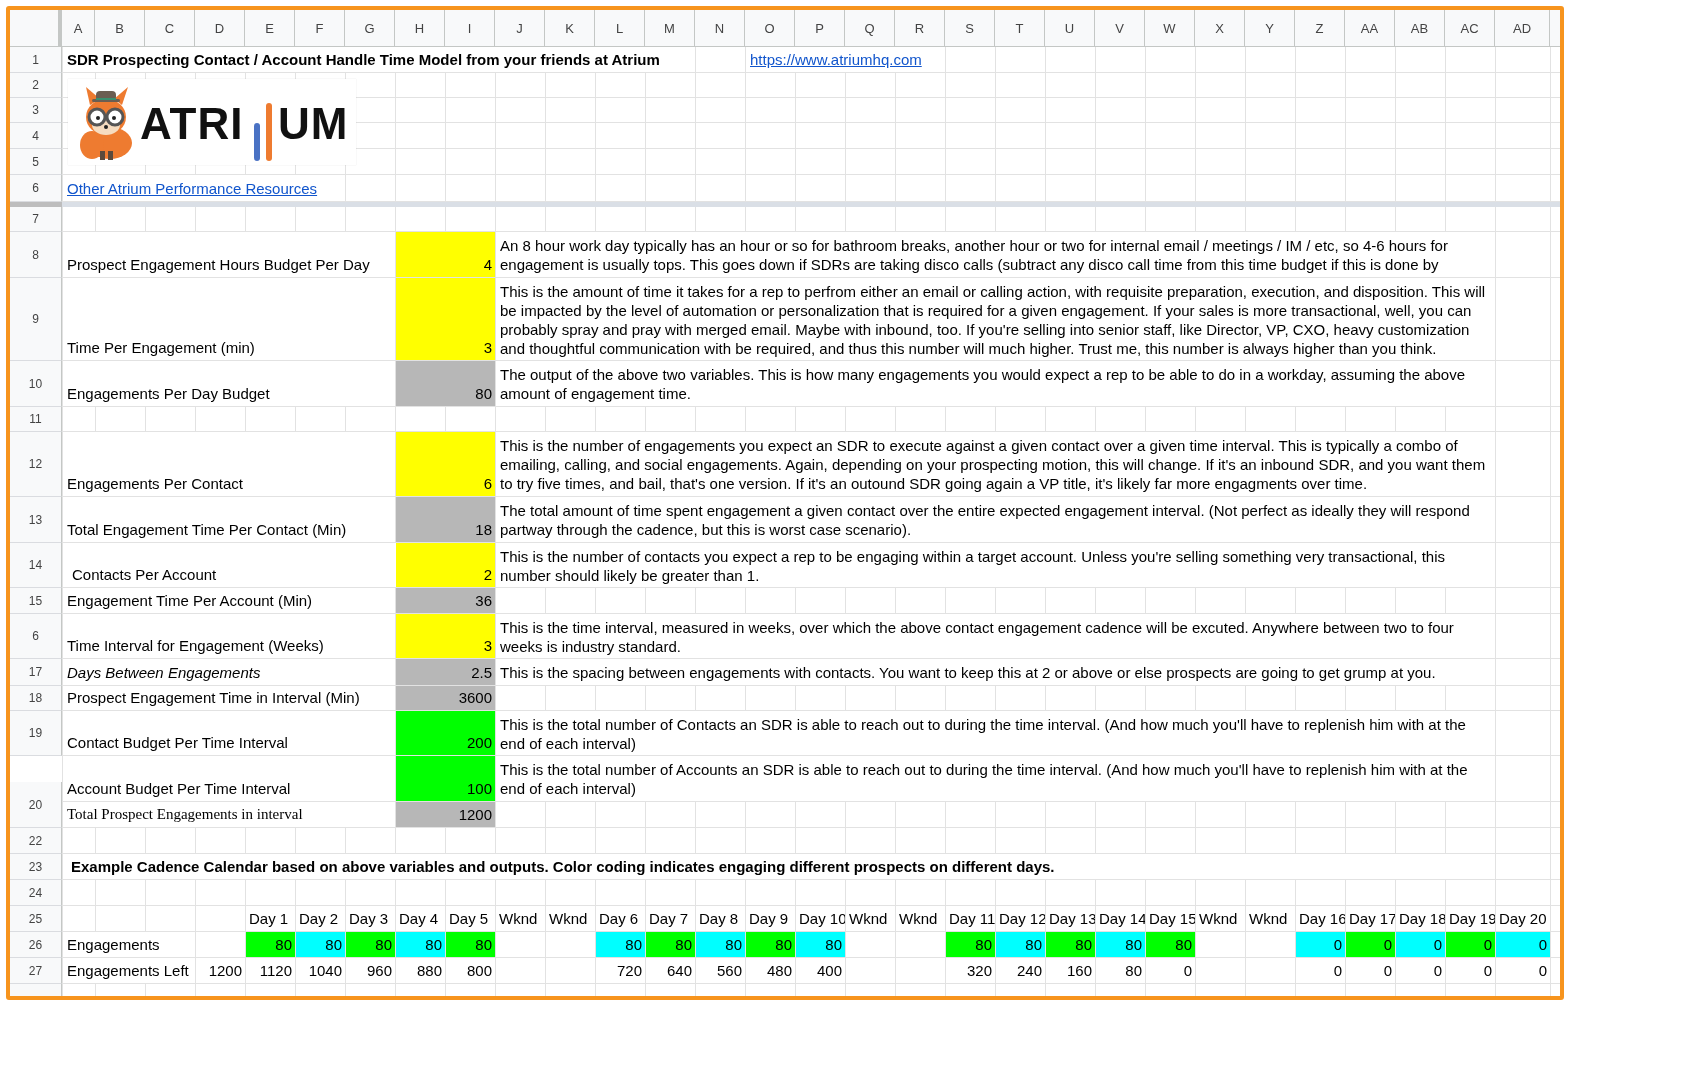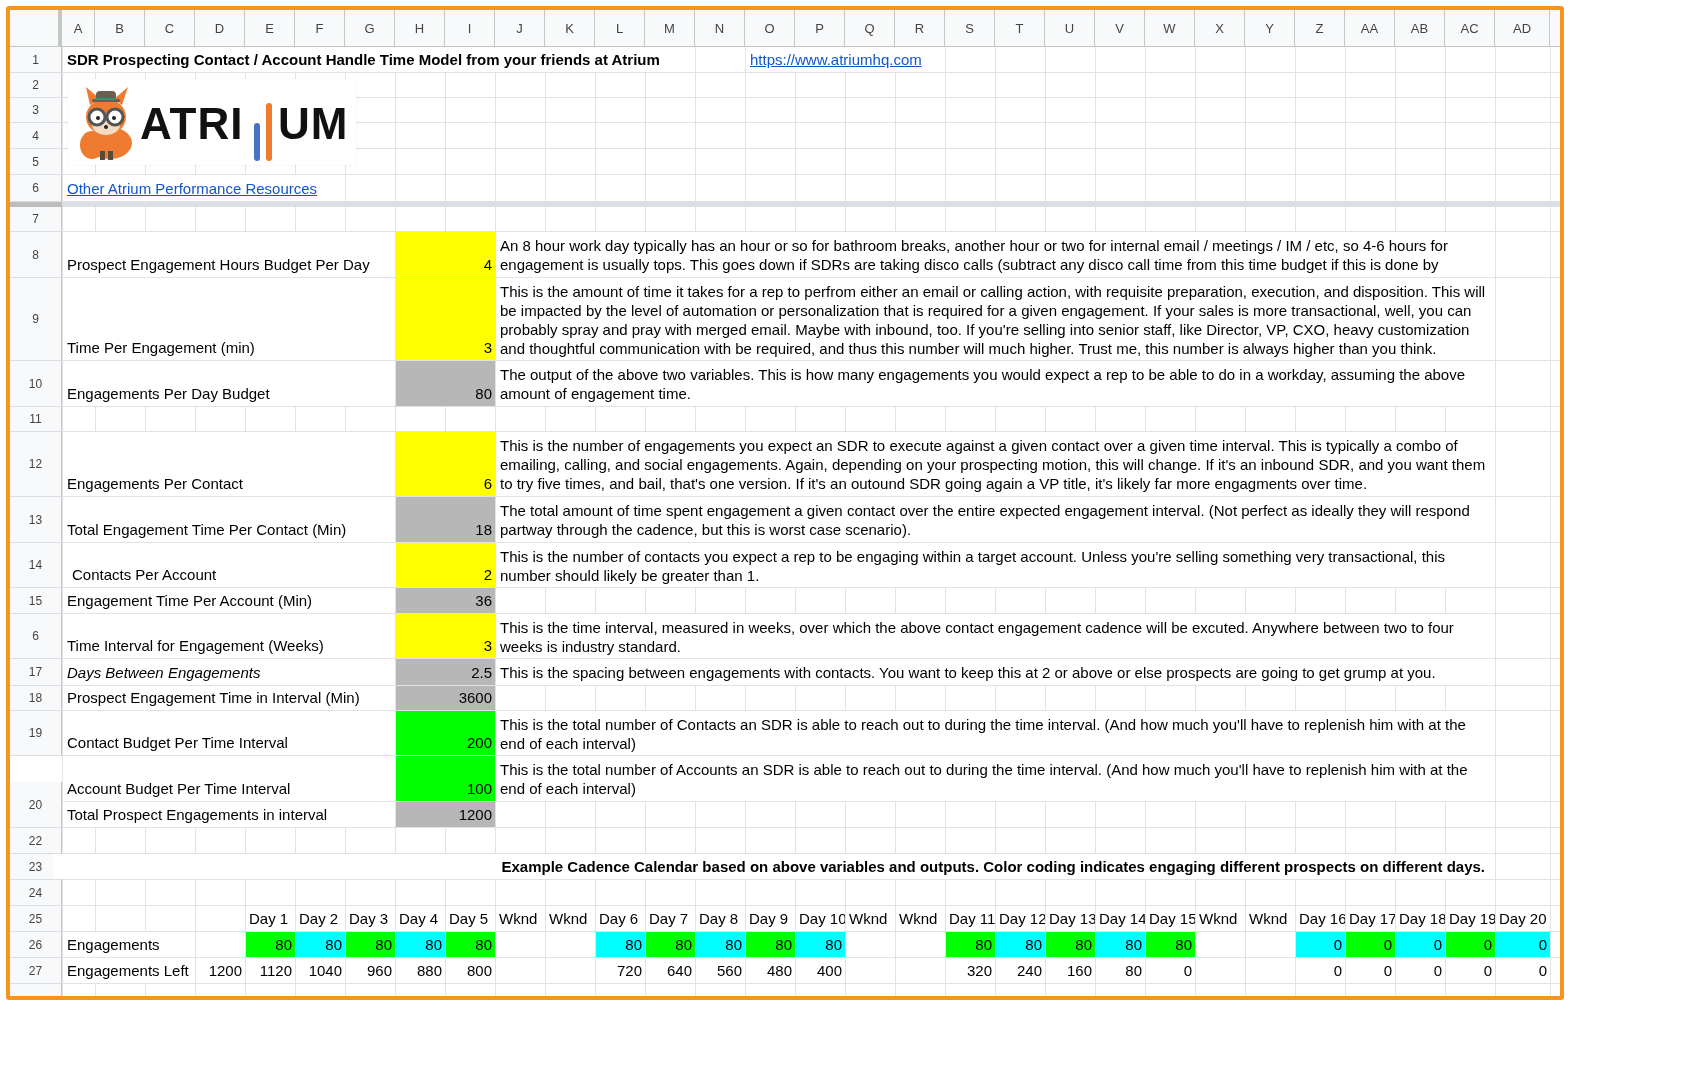--- a/index.html
+++ b/index.html
@@ -211,23 +211,23 @@
       <div class="cell num gray" style="left: 386px; top: 649px; width: 99px; height: 26px; padding-left: 29px;">2.5</div>
       <div class="cell desc white" style="left: 486px; top: 649px; width: 999px; height: 26px; padding-right: 8px;">This is the spacing between engagements with contacts. You want to keep this at 2 or above or else prospects are going to get grump at you.</div>
       <div class="cell lbl white" style="left: 53px; top: 676px; width: 332px; height: 24px;">Prospect Engagement Time in Interval (Min)</div>
       <div class="cell num gray" style="left: 386px; top: 676px; width: 99px; height: 24px;">3600</div>
       <div class="cell lbl white" style="left: 53px; top: 701px; width: 332px; height: 44px;">Contact Budget Per Time Interval</div>
       <div class="cell num green" style="left: 386px; top: 701px; width: 99px; height: 44px;">200</div>
       <div class="cell desc white" style="left: 486px; top: 701px; width: 999px; height: 44px; padding-right: 8px;">This is the total number of Contacts an SDR is able to reach out to during the time interval. (And how much you'll have to replenish him with at the end of each interval)</div>
       <div class="cell lbl white" style="left: 53px; top: 746px; width: 332px; height: 45px;">Account Budget Per Time Interval</div>
       <div class="cell num green" style="left: 386px; top: 746px; width: 99px; height: 45px;">100</div>
       <div class="cell desc white" style="left: 486px; top: 746px; width: 999px; height: 45px; padding-right: 8px;">This is the total number of Accounts an SDR is able to reach out to during the time interval. (And how much you'll have to replenish him with at the end of each interval)</div>
-      <div class="cell lbl white" style="left: 53px; top: 792px; width: 332px; height: 25px;">Total Prospect Engagements in interval</div>
+      <div class="cell lbl white" style="left: 53px; top: 792px; width: 332px; height: 25px; font-family: Liberation Serif, serif;">Total Prospect Engagements in interval</div>
       <div class="cell num gray" style="left: 386px; top: 792px; width: 99px; height: 25px;">1200</div>
-      <div class="cell bold white" style="left: 43px; top: 844px; width: 1432px; height: 25px; padding-left: 16px; line-height: 25px; text-align: right;">Example Cadence Calendar based on above variables and outputs. Color coding indicates engaging different prospects on different days.</div>
+      <div class="cell bold white" style="left: 53px; top: 844px; width: 1432px; height: 25px; padding-left: 8px; line-height: 25px;">Example Cadence Calendar based on above variables and outputs. Color coding indicates engaging different prospects on different days.</div>
       <div class="cell calh white" style="left: 53px; top: 922px; width: 132px; height: 25px;">Engagements</div>
       <div class="cell calh white" style="left: 53px; top: 948px; width: 132px; height: 25px;">Engagements Left</div>
       <div class="cell cal white" style="left: 186px; top: 948px; width: 49px; height: 25px;">1200</div>
       <div class="cell calh white" style="left: 236px; top: 896px; width: 49px; height: 25px; padding-left: 3px; white-space: nowrap;">Day 1</div>
       <div class="cell cal green" style="left: 236px; top: 922px; width: 49px; height: 25px;">80</div>
       <div class="cell cal white" style="left: 236px; top: 948px; width: 49px; height: 25px;">1120</div>
       <div class="cell calh white" style="left: 286px; top: 896px; width: 49px; height: 25px; padding-left: 3px; white-space: nowrap;">Day 2</div>
       <div class="cell cal cyan" style="left: 286px; top: 922px; width: 49px; height: 25px;">80</div>
       <div class="cell cal white" style="left: 286px; top: 948px; width: 49px; height: 25px;">1040</div>
       <div class="cell calh white" style="left: 336px; top: 896px; width: 49px; height: 25px; padding-left: 3px; white-space: nowrap;">Day 3</div>

